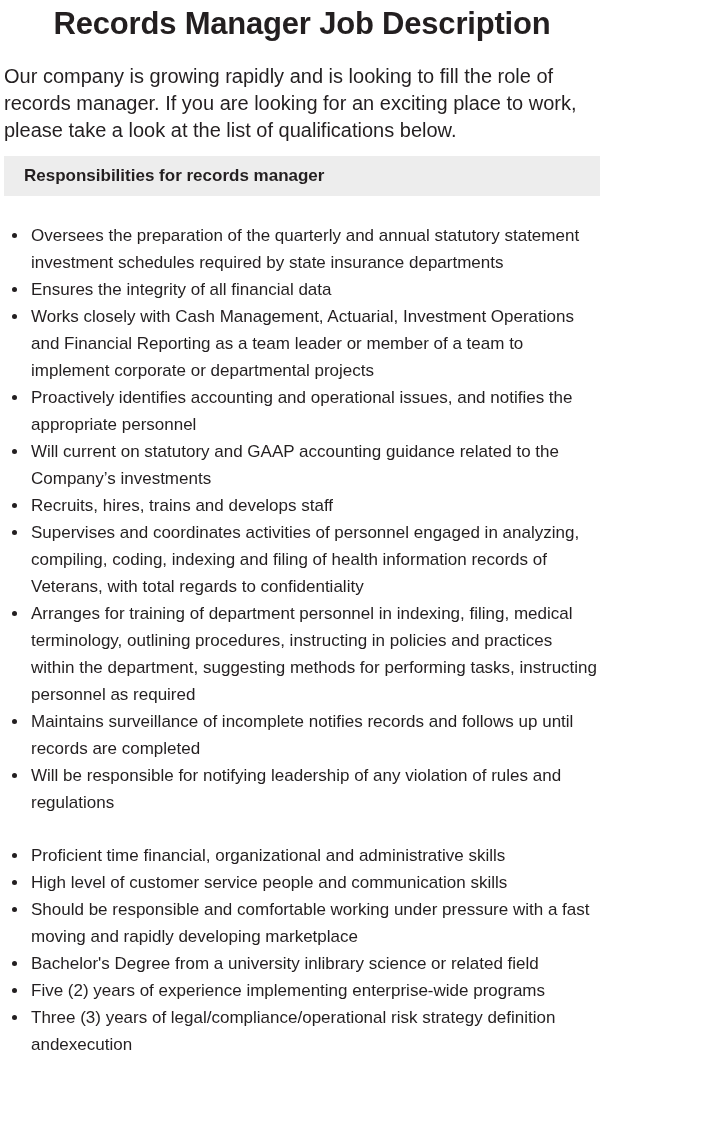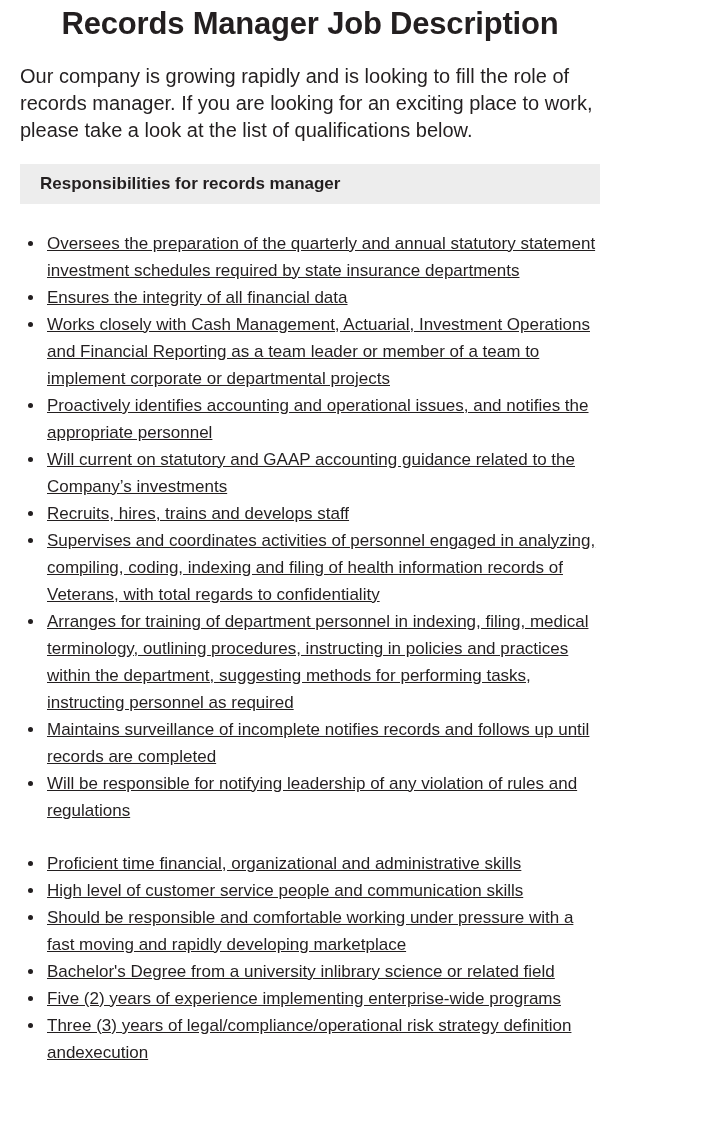--- a/index.html
+++ b/index.html
@@ -11,56 +11,55 @@
   html, body { margin: 0; padding: 0; }
   body {
     width: 720px;
     min-height: 1133px;
     background: var(--background, #fff);
     color: var(--text, #231f20);
     font-family: "Liberation Sans", "DejaVu Sans", sans-serif;
   }
   .page {
     width: 620px;
-    padding: 6px 20px 20px 20px;
+    padding: 6px 20px 20px 4px;
   }
   h1.page-title {
     margin: 0;
     font-size: 31px;
     line-height: 1.15;
     font-weight: 800;
     text-align: center;
     letter-spacing: -0.2px;
   }
   p.intro {
     margin: 21px 0 0 0;
     font-size: 20px;
     line-height: 27px;
     font-weight: 400;
   }
   .section-header {
-    margin-top: 20px;
+    margin-top: 12px;
     height: 40px;
     background: var(--section-header-bg, #ededed);
     display: flex;
     align-items: center;
     padding: 0 20px;
   }
   .section-header h2 {
     margin: 0;
     font-size: 17px;
     line-height: 1;
     font-weight: 700;
   }
   ul.bullet-list {
     margin: 26px 0 15px 0;
     padding: 0 0 0 25px;
     font-size: 17px;
     line-height: 27px;
-    text-decoration: underline;
   }
   ul.bullet-list li {
     margin: 0;
     padding: 0 0 0 2px;
   }
 </style>
 </head>
 <body>
 
 <div class="page">

